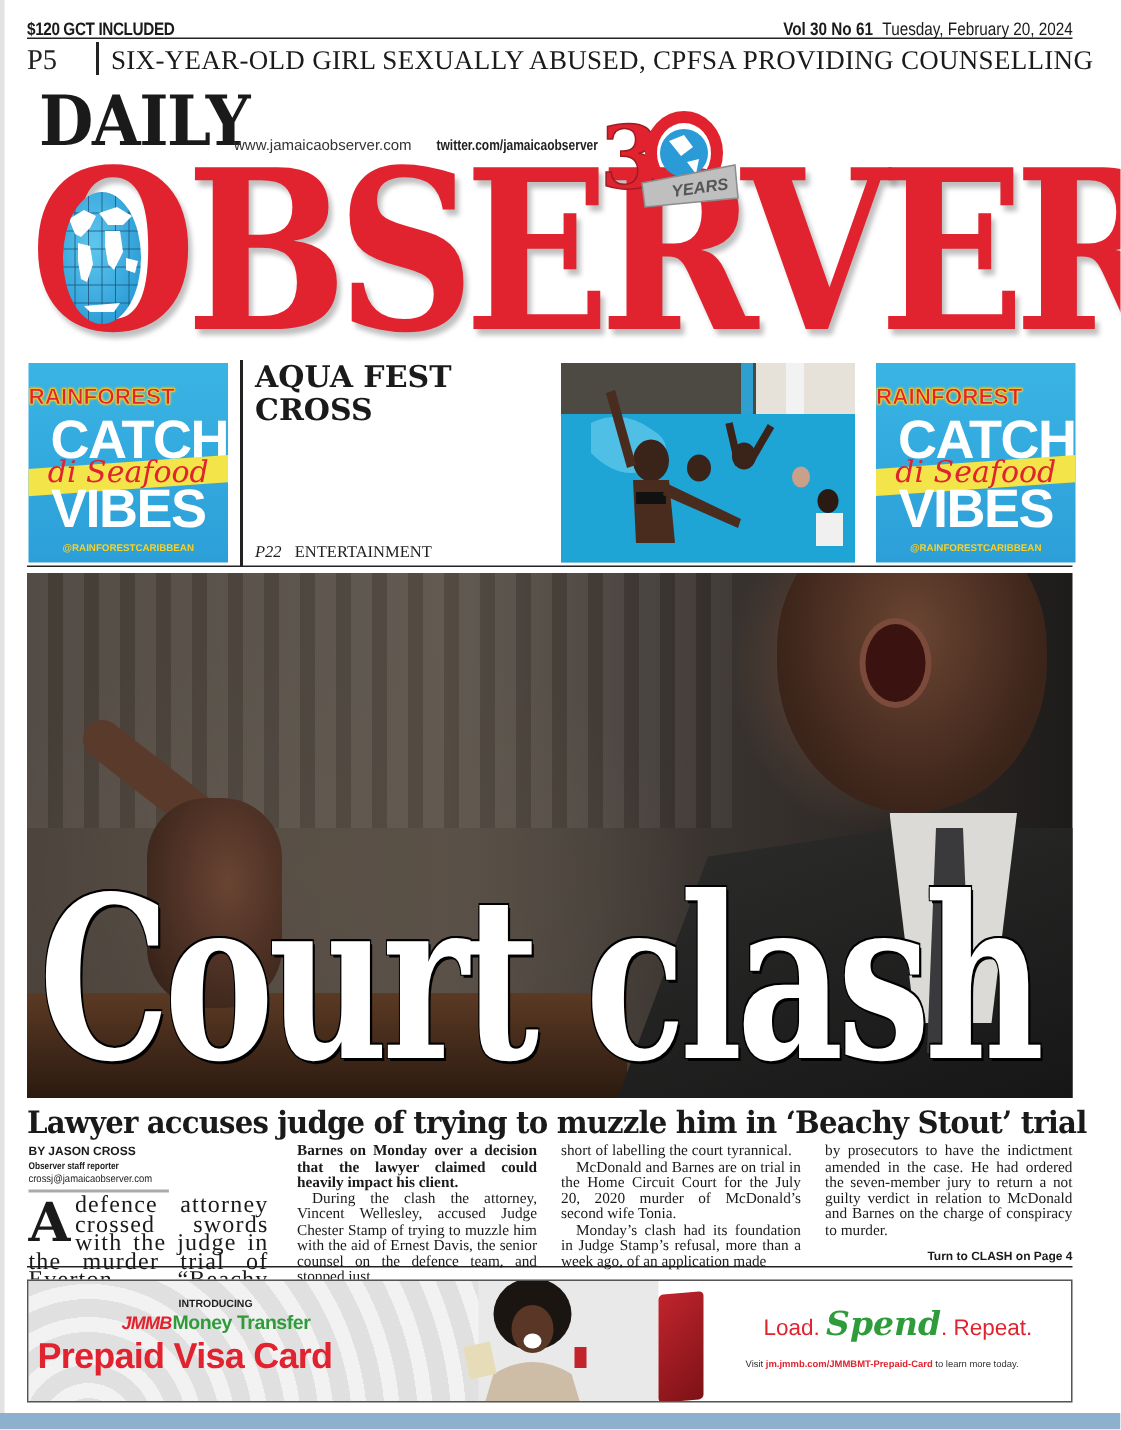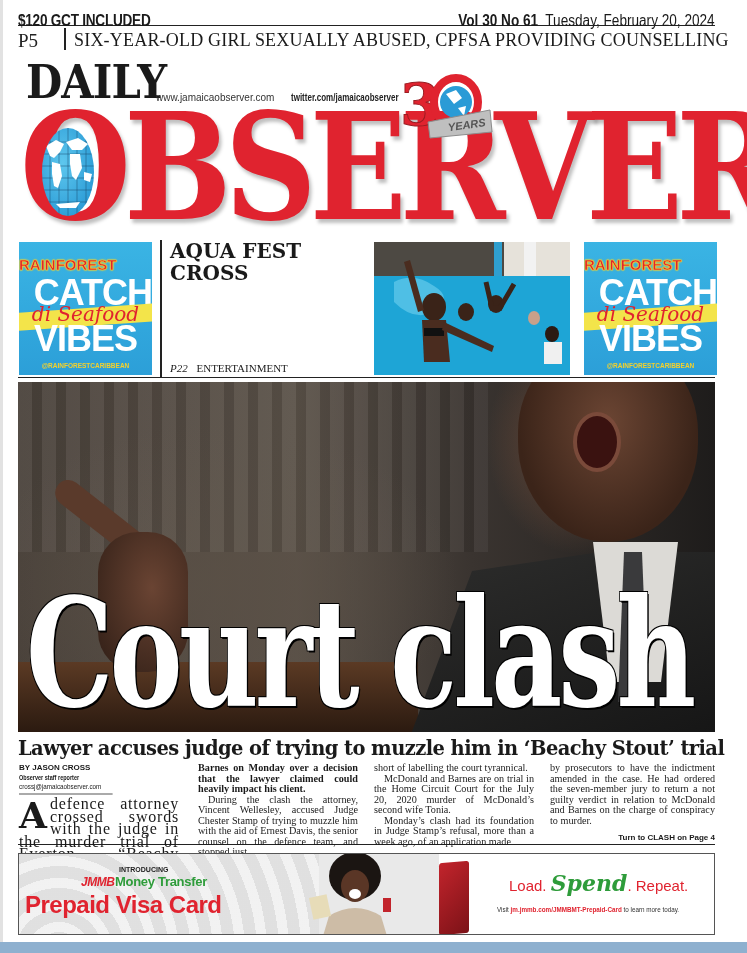--- a/index.html
+++ b/index.html
@@ -3,21 +3,21 @@
 <meta charset="utf-8">
 <style>
   * { box-sizing: border-box; margin: 0; padding: 0; }
   html, body { width: 747px; height: 953px; overflow: hidden; background: #ffffff; }
   body { font-family: "Liberation Serif", serif; color: #1a1a1a; position: relative; }
 
   .page-frame { position: absolute; left: 0; top: 0; width: 747px; height: 942px; border-left: 3px solid #e2e2e2; }
   .bottom-bar { position: absolute; left: 0; top: 942px; width: 747px; height: 11px; background: #8eb0cf; }
 
   
-  .top-strip { position: absolute; left: 18px; top: 10px; width: 697px; height: 16px; border-bottom: 1.5px solid #222; font-family: "Liberation Sans", sans-serif; font-size: 16px; font-weight: bold; }
+  .top-strip { position: absolute; left: 18px; top: 10px; width: 697px; height: 16px; border-bottom: 1.5px solid #222; font-family: "Liberation Sans", sans-serif; font-size: 12px; font-weight: bold; }
   .top-strip .price { position: absolute; left: 0; top: 2px; letter-spacing: -0.3px; transform: scaleX(0.85); transform-origin: left; }
   .top-strip .issue { position: absolute; right: 0; top: 2px; transform: scaleX(0.85); transform-origin: right; white-space: nowrap; }
   .top-strip .issue .date { font-weight: normal; margin-left: 4px; }
 
   .teaser { position: absolute; left: 18px; top: 28px; width: 697px; height: 24px; }
   .teaser .page { position: absolute; left: 0; top: 2px; font-size: 19px; color: #222; }
   .teaser .divider { position: absolute; left: 46px; top: 0; width: 1.5px; height: 22px; background: #222; }
   .teaser .headline { position: absolute; left: 56px; top: 2px; font-size: 18px; font-family: "Liberation Serif", serif; white-space: nowrap; letter-spacing: 0.2px; }
 
   

